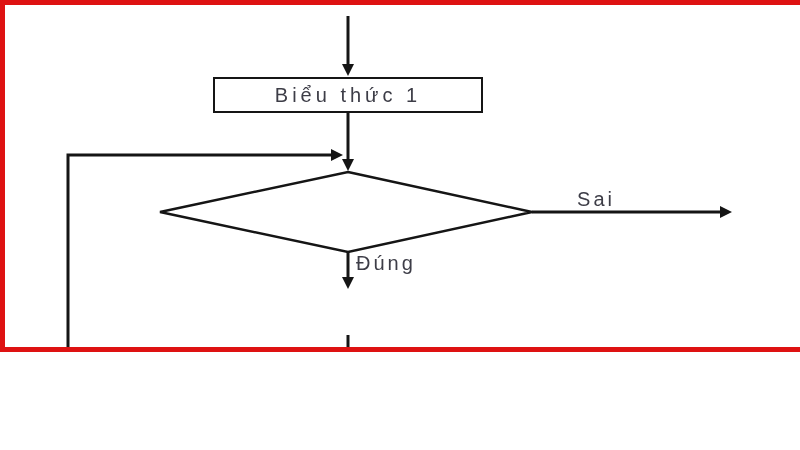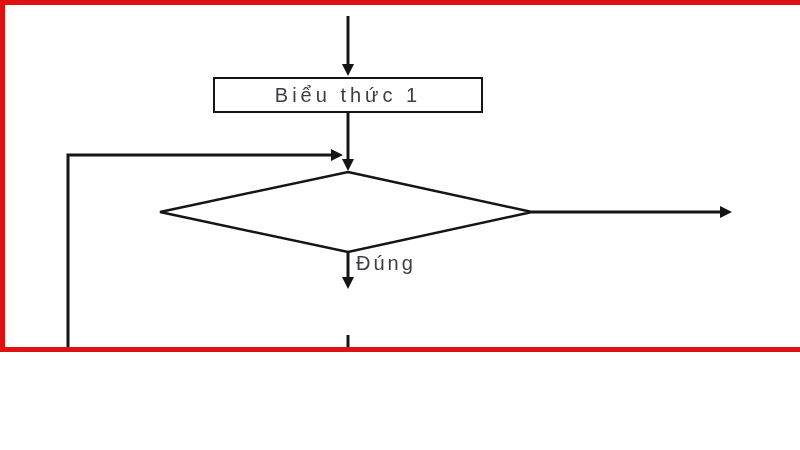--- a/index.html
+++ b/index.html
@@ -117,16 +117,17 @@
     <polygon class="ah" points="331,149 331,161 343,155"></polygon>
   </svg>
 
   <div class="node node-expr1">
     <span>Biểu thức 1</span>
   </div>
 
 
 
 
+  <div class="edge-label edge-label-false">Sai</div>
   <div class="edge-label edge-label-true">Đúng</div>
 
   <div class="frame-border"></div>
 </div>
 
 </body></html>

